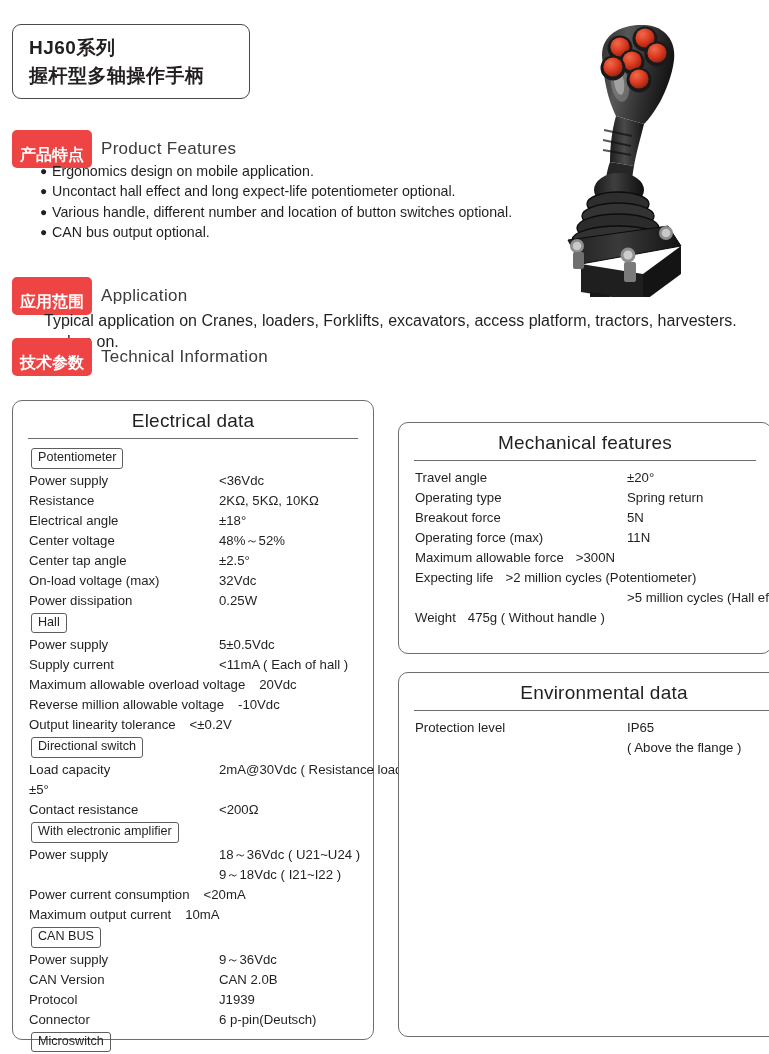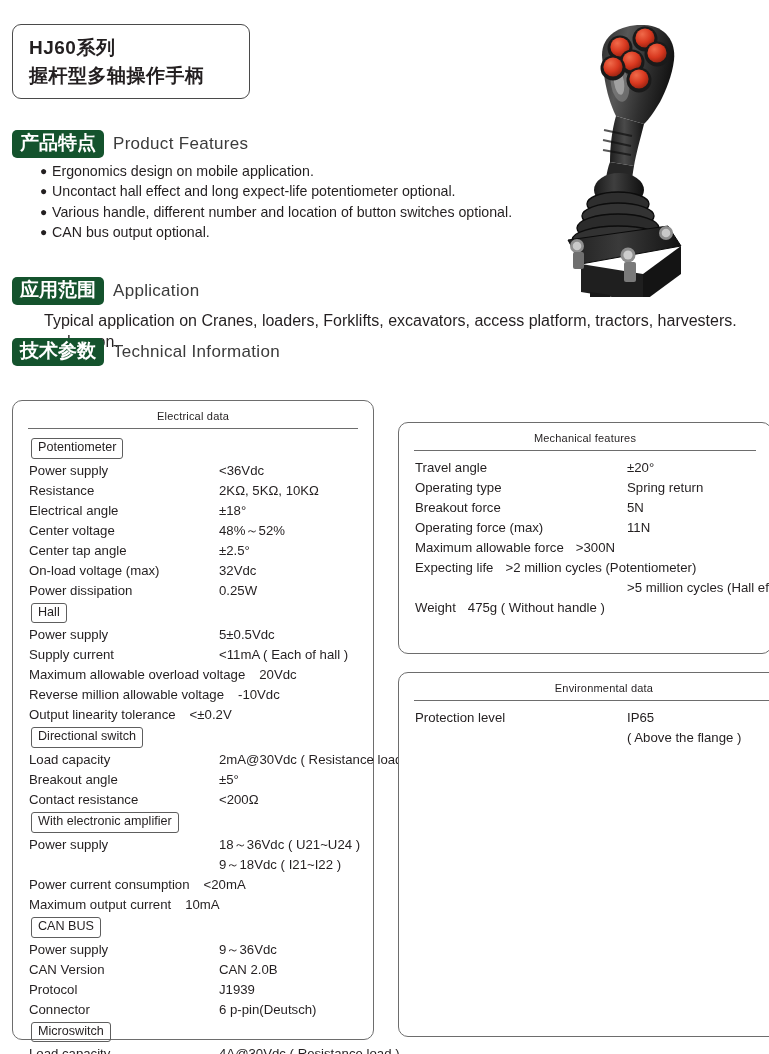--- a/index.html
+++ b/index.html
@@ -40,26 +40,26 @@
     white-space: nowrap;
   }
 
   
   .sec-header {
     position: absolute;
     display: flex;
     align-items: center;
   }
   .sec-badge {
-    background: #14532d;
+    background: #ef4444;
     color: #ffffff;
-    font-size: 19px;
+    font-size: 16px;
     font-weight: bold;
     border-radius: 5px;
-    padding: 3px 8px 4px 8px;
+    padding: 16px 8px 4px 8px;
     line-height: 1.1;
     white-space: nowrap;
   }
   .sec-en {
     font-size: 17px;
     color: #3b3b3b;
     margin-left: 9px;
     letter-spacing: 0.3px;
     white-space: nowrap;
   }
@@ -109,21 +109,21 @@
   
   .panel {
     position: absolute;
     border: 1px solid #6d6d6d;
     border-radius: 10px;
     box-sizing: border-box;
     background: #fff;
   }
   .panel-title {
     text-align: center;
-    font-size: 11px;
+    font-size: 19px;
     color: #231f20;
     padding-top: 9px;
     padding-bottom: 6px;
     letter-spacing: 0.2px;
   }
   .panel-rule {
     height: 1px;
     background: #6d6d6d;
     margin: 0 15px 7px 15px;
   }
@@ -354,21 +354,20 @@
       <div class="spec-row wide">
         <span class="spec-label">Output linearity tolerance</span>
         <span class="spec-value">&lt;±0.2V</span>
       </div>
       <div class="sub-label-wrap"><span class="sub-label">Directional switch</span></div>
       <div class="spec-row">
         <span class="spec-label">Load capacity</span>
         <span class="spec-value">2mA@30Vdc ( Resistance load )</span>
       </div>
       <div class="spec-row">
-        <span class="spec-label">Breakout angle</span>
         <span class="spec-value">±5°</span>
       </div>
       <div class="spec-row">
         <span class="spec-label">Contact resistance</span>
         <span class="spec-value">&lt;200Ω</span>
       </div>
       <div class="sub-label-wrap"><span class="sub-label">With electronic amplifier</span></div>
       <div class="spec-row">
         <span class="spec-label">Power supply</span>
         <span class="spec-value">18～36Vdc ( U21~U24 )</span>

